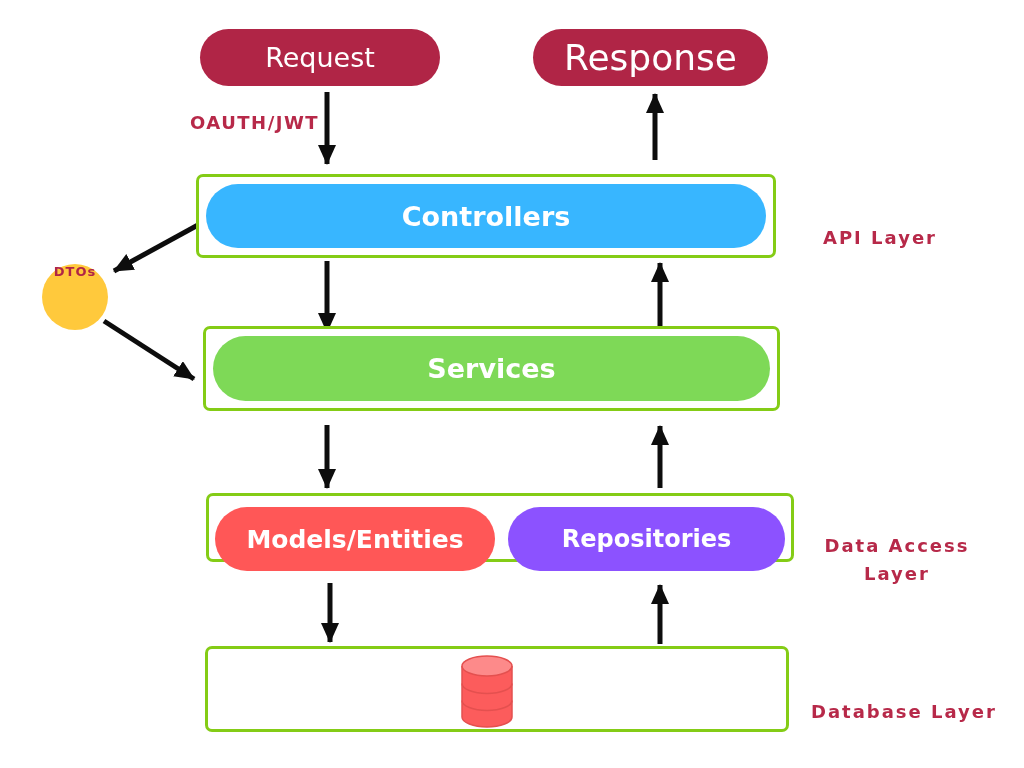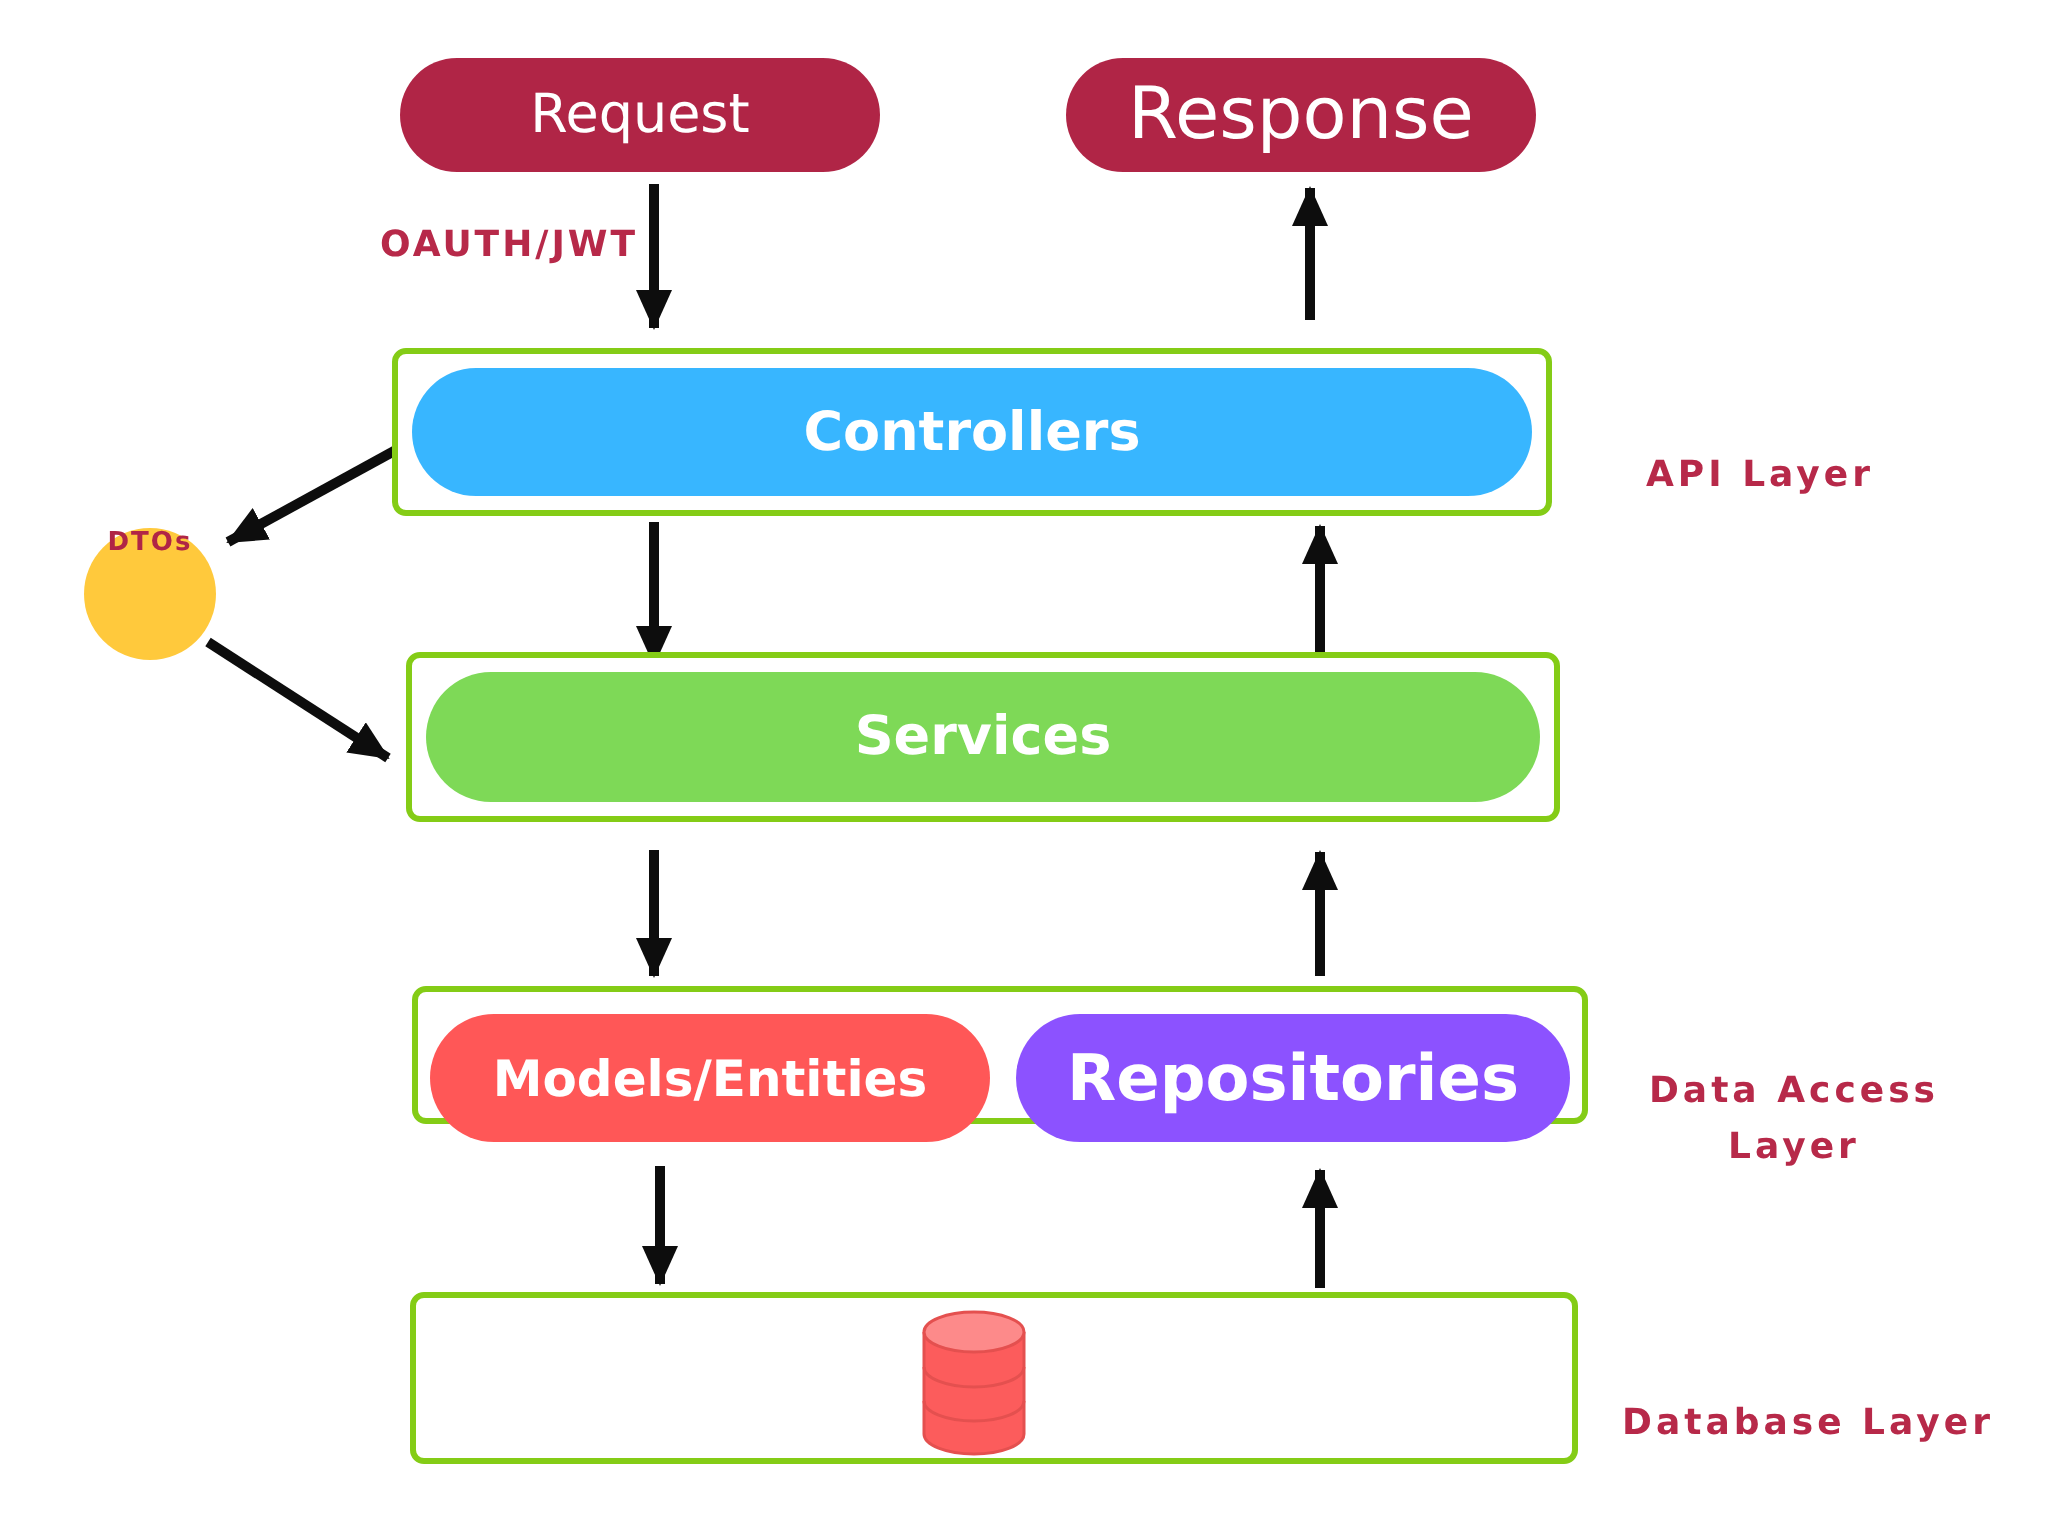--- a/index.html
+++ b/index.html
@@ -25,21 +25,21 @@
   .box-dataaccess  { left:206px; top:493px; width:588px; height:69px; }
   .box-database    { left:205px; top:646px; width:584px; height:86px; }
 
   .inner-pill {
     position:absolute; display:flex; align-items:center; justify-content:center;
     color:#ffffff; font-weight:bold; border-radius:999px;
   }
   .pill-controllers { left:7px; top:7px; right:7px; bottom:7px; background:#38B6FF; font-size:27px; }
   .pill-services    { left:7px; top:7px; right:7px; bottom:7px; background:#7ED957; font-size:27px; }
   .pill-models       { left:6px;  top:11px; width:280px; height:64px; background:#FF5757; font-size:25px; }
-  .pill-repositories { left:299px; top:11px; width:277px; height:64px; background:#8C52FF; font-size:32px; }
+  .pill-repositories { left:299px; top:11px; width:277px; height:64px; background:#8C52FF; font-size:24px; }
 
   .dtos-circle {
     position:absolute; left:42px; top:264px; width:66px; height:66px;
     background:#FFC93C; border-radius:50%;
     display:flex; align-items:flex-start; justify-content:center;
     color:#B02546; font-weight:bold; font-size:13px; letter-spacing:1px;
   }
   .oauth-label {
     position:absolute; left:190px; top:112px;
     color:#B72949; font-weight:bold; font-size:18px; letter-spacing:1.5px;

